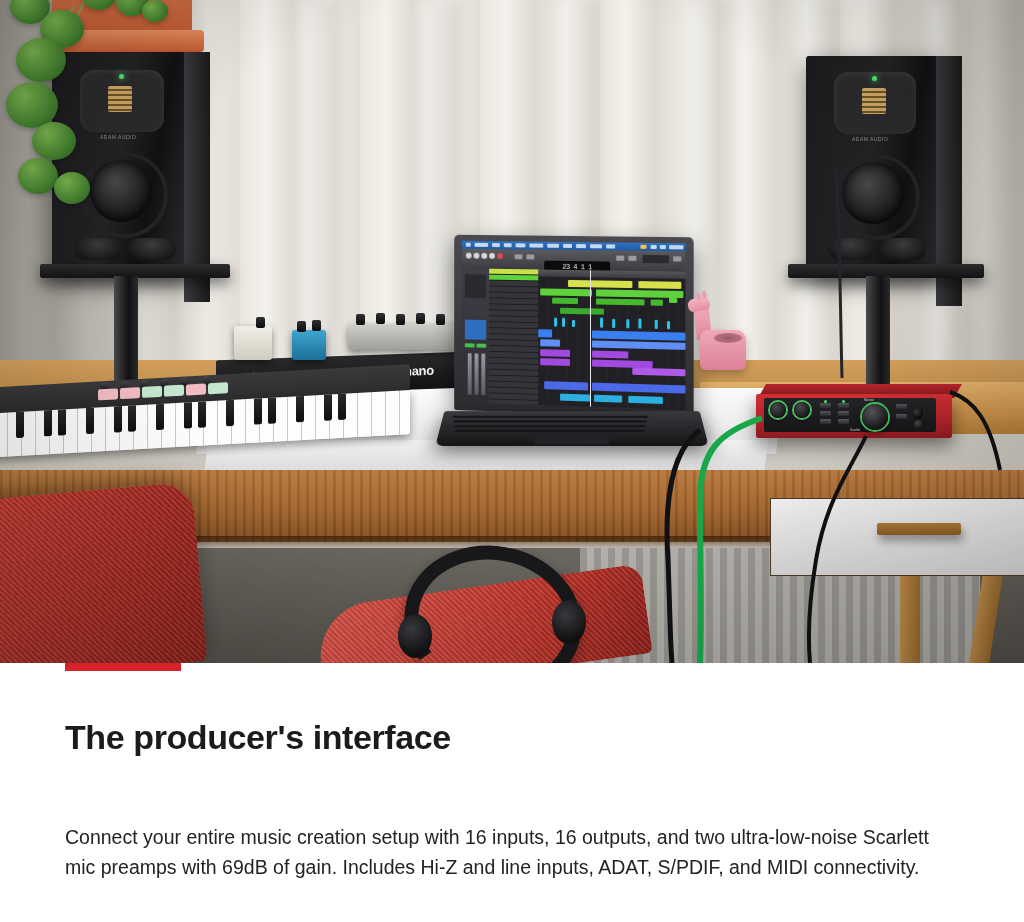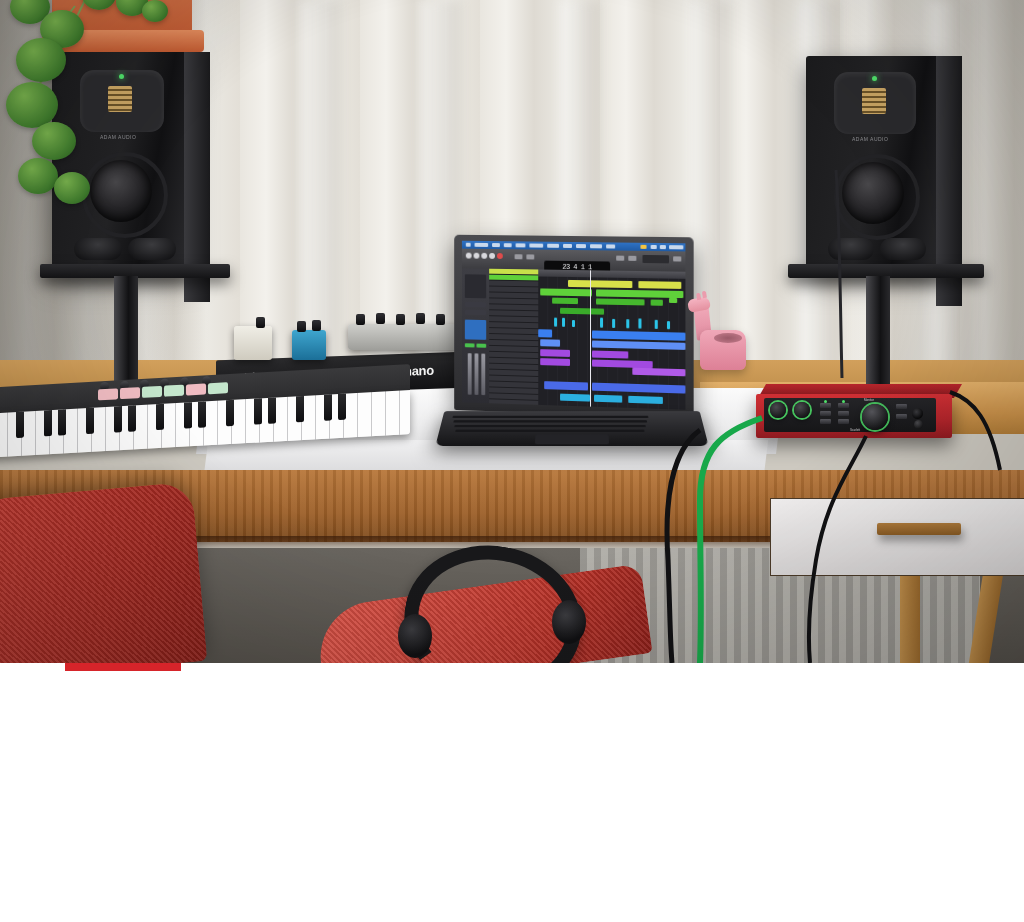--- a/index.html
+++ b/index.html
@@ -731,16 +731,18 @@
     <div class="chair-back"></div>
     <div class="chair-seat"></div>
     <div class="hp-band"></div>
     <div class="hp-cup" style="left:398px; top:614px;"></div>
     <div class="hp-cup" style="left:552px; top:600px;"></div>
 
     <div class="photo-vignette"></div>
   </div>
 
   <div class="content">
+    <h1 class="heading" style="top:55px;">The producer's interface</h1>
     <div class="rule" style="background: rgb(214, 36, 42);"></div>
+    <p class="body-copy" style="top:159px;">Connect your entire music creation setup with 16 inputs, 16 outputs, and two ultra-low-noise Scarlett mic preamps with 69dB of gain. Includes Hi-Z and line inputs, ADAT, S/PDIF, and MIDI connectivity.</p>
   </div>
 
 </div>
 
 </body></html>

